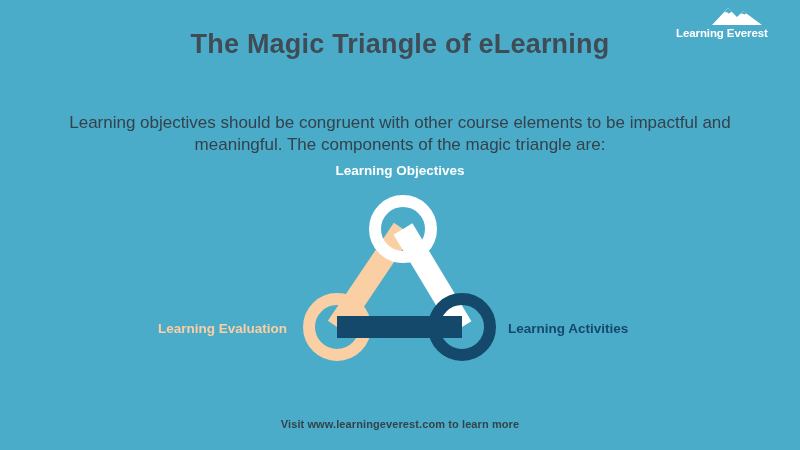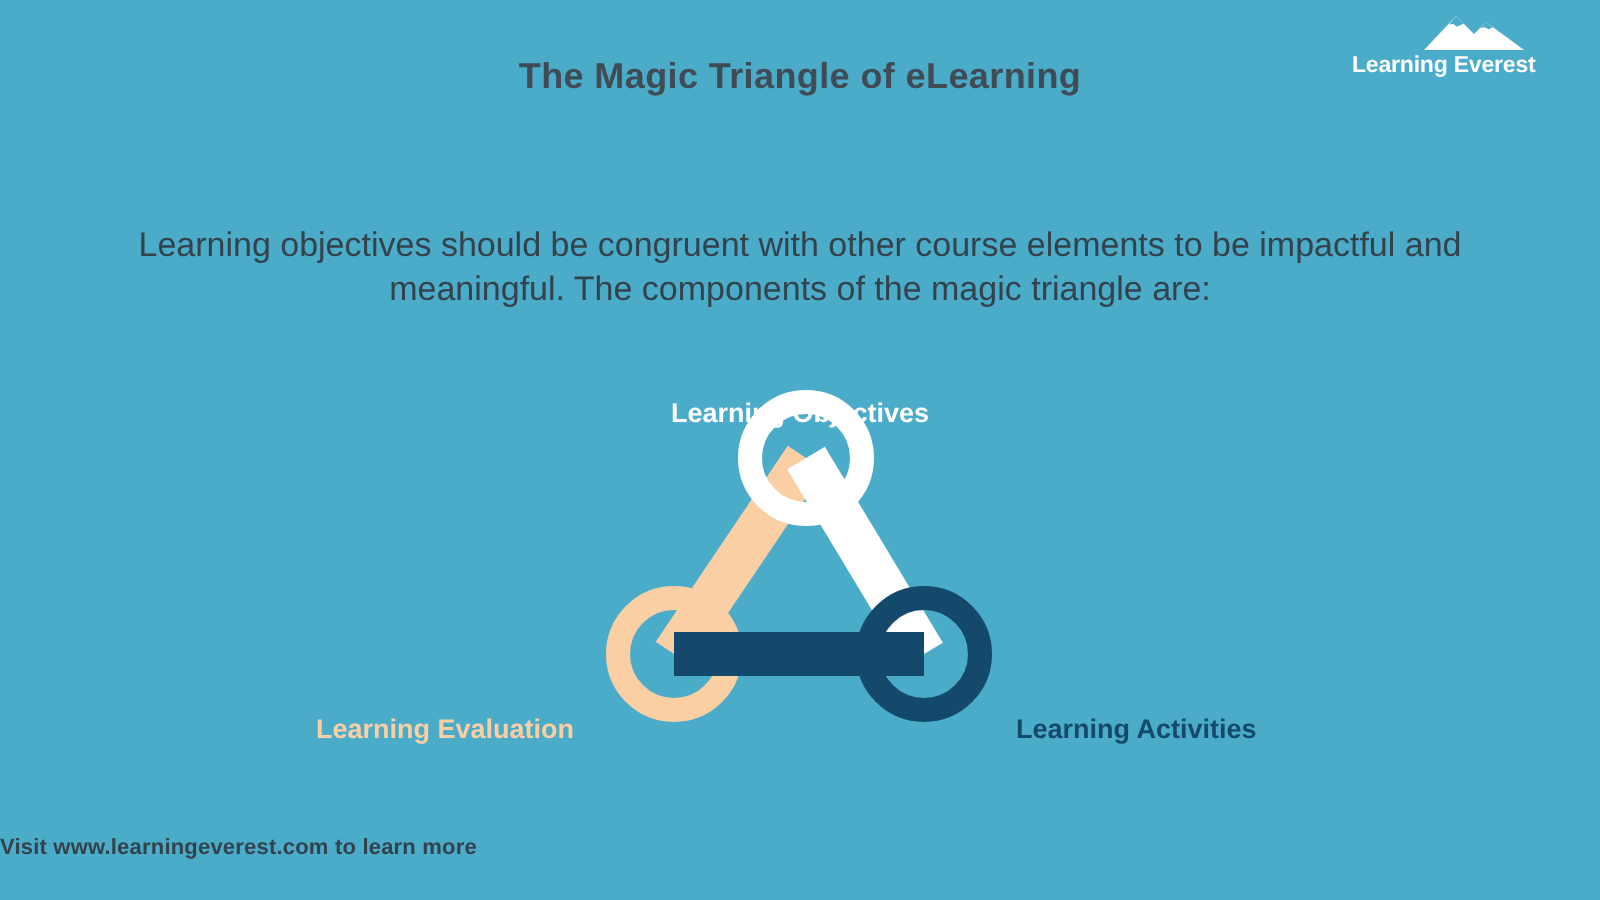--- a/index.html
+++ b/index.html
@@ -49,21 +49,21 @@
     white-space: nowrap;
   }
 
   
   .title {
     position: absolute;
     top: 10px;
     left: 120px;
     width: 560px;
     text-align: center;
-    font-size: 18px;
+    font-size: 27px;
     font-weight: bold;
     line-height: 33px;
     color: #3F4C55;
     letter-spacing: 0.2px;
   }
 
   
   .subtitle {
     position: absolute;
     top: 95px;
@@ -86,21 +86,20 @@
   .diagram svg {
     display: block;
   }
 
   
   .node-label {
     position: absolute;
     font-size: 13.5px;
     font-weight: bold;
     white-space: nowrap;
-    margin-top: 36px;
   }
   .label-objectives {
     top: 163px;
     left: 0;
     width: 800px;
     text-align: center;
     color: #ffffff;
   }
   .label-evaluation {
     top: 321px;
@@ -114,21 +113,21 @@
     color: #15496B;
     text-align: right;
   }
 
   
   .footer {
     position: absolute;
     bottom: 20px;
     left: 0;
     width: 800px;
-    text-align: left;
+    text-align: center;
     font-size: 11px;
     font-weight: bold;
     color: #33424B;
     letter-spacing: 0.1px;
   }
 </style>
 </head>
 <body>
 
 <div class="infographic">

